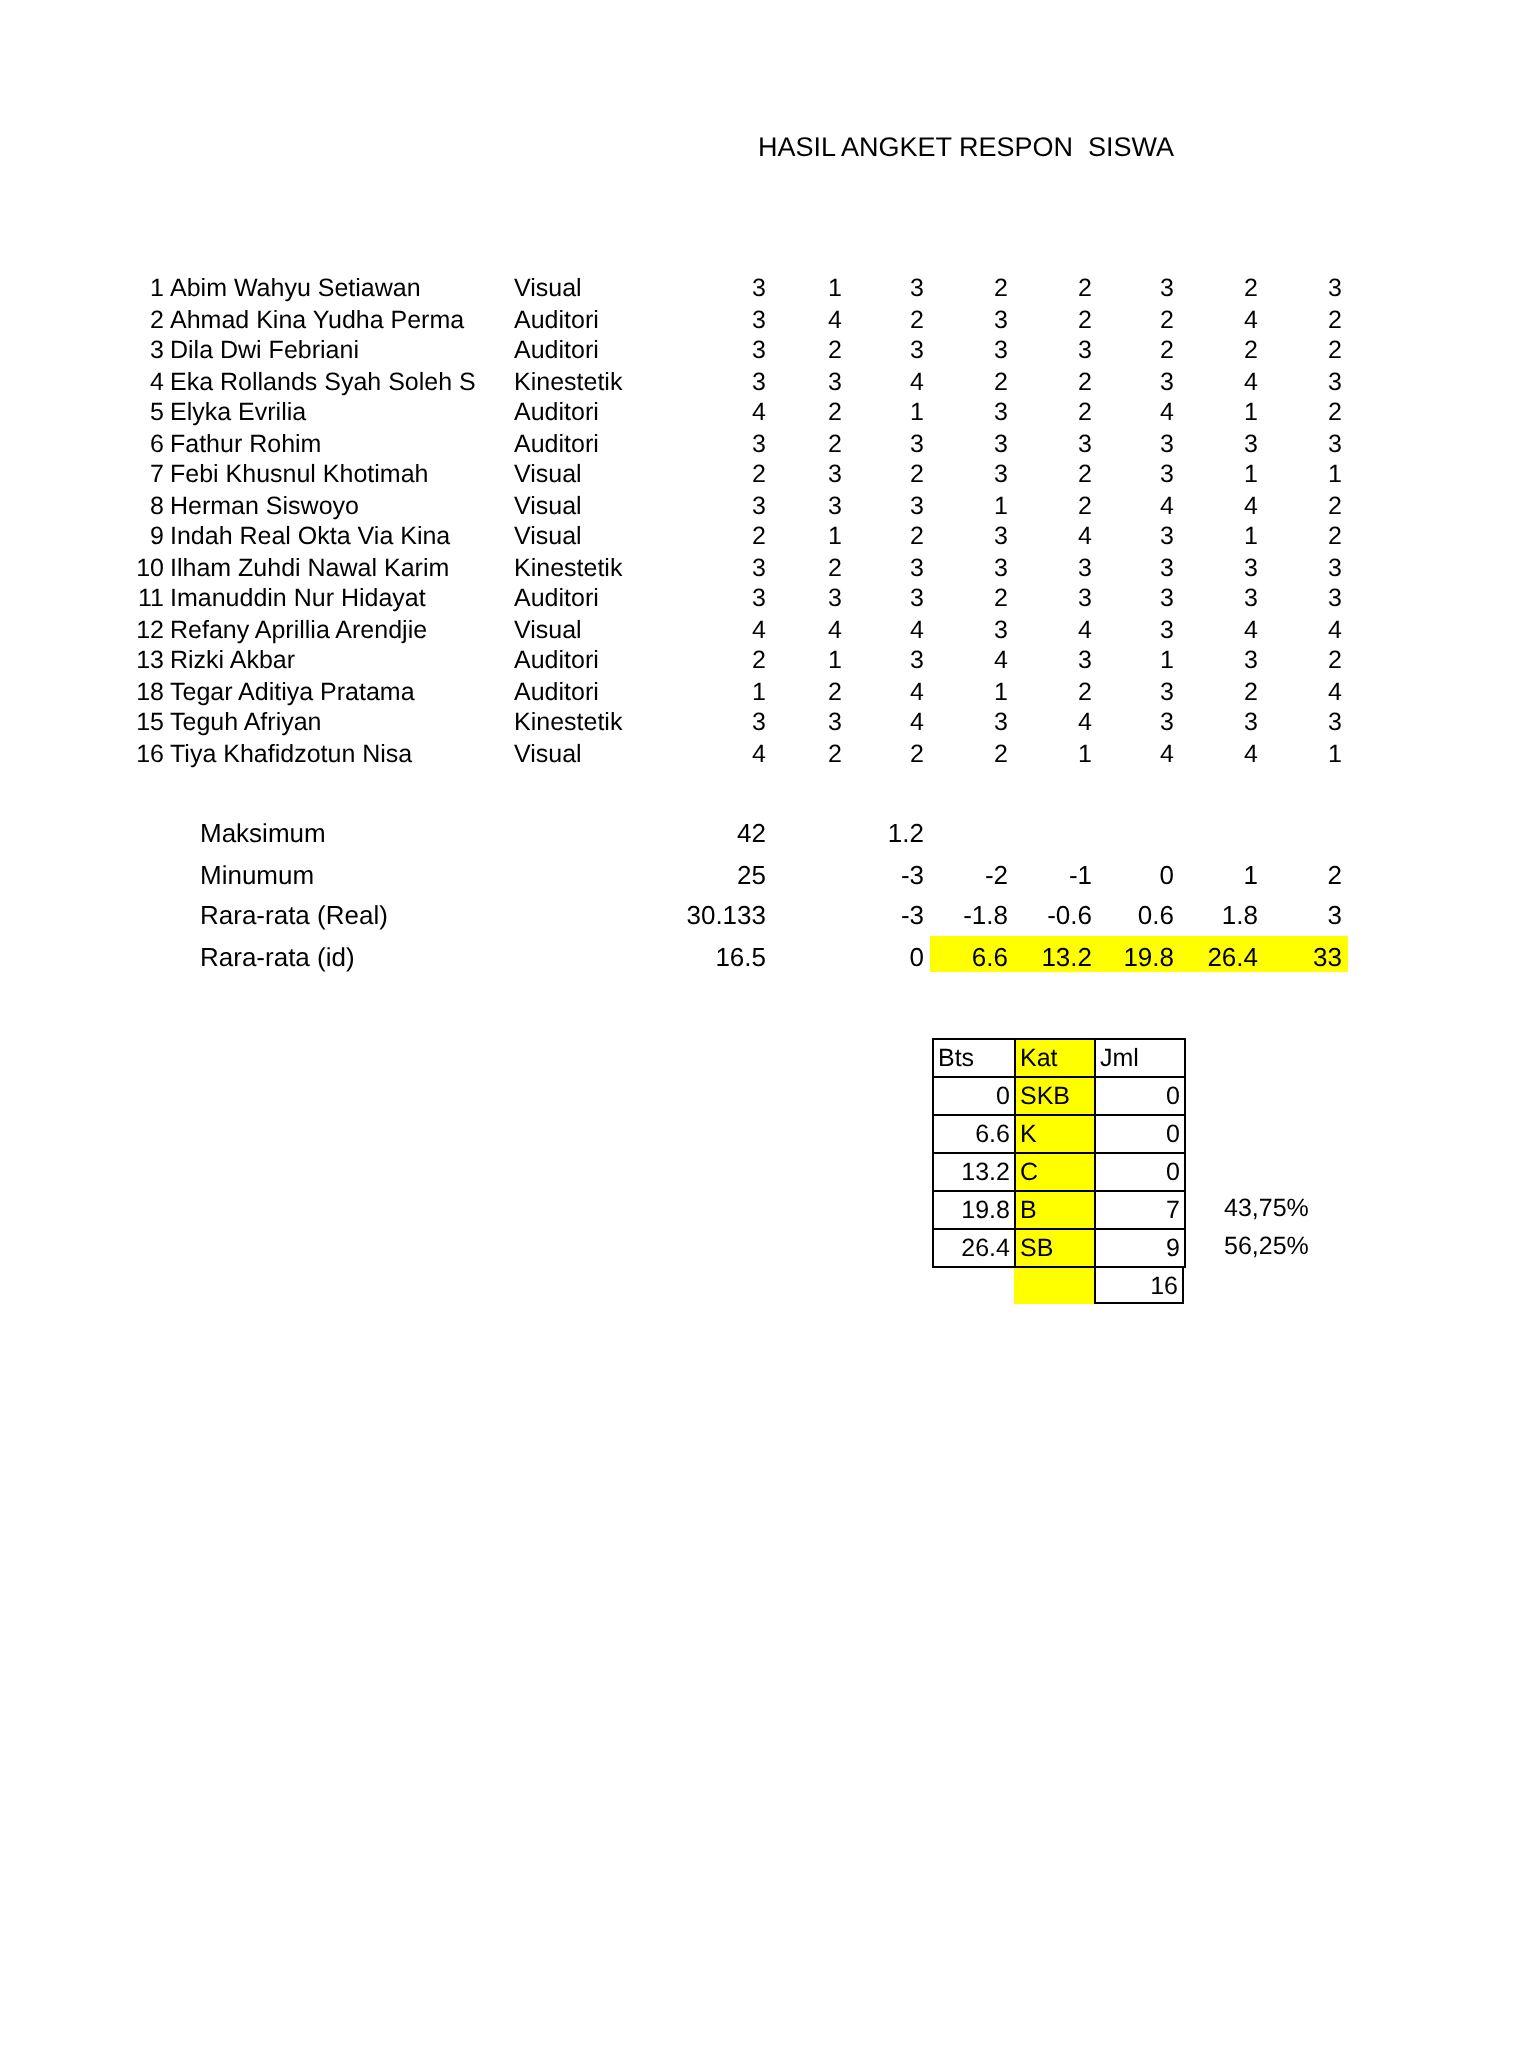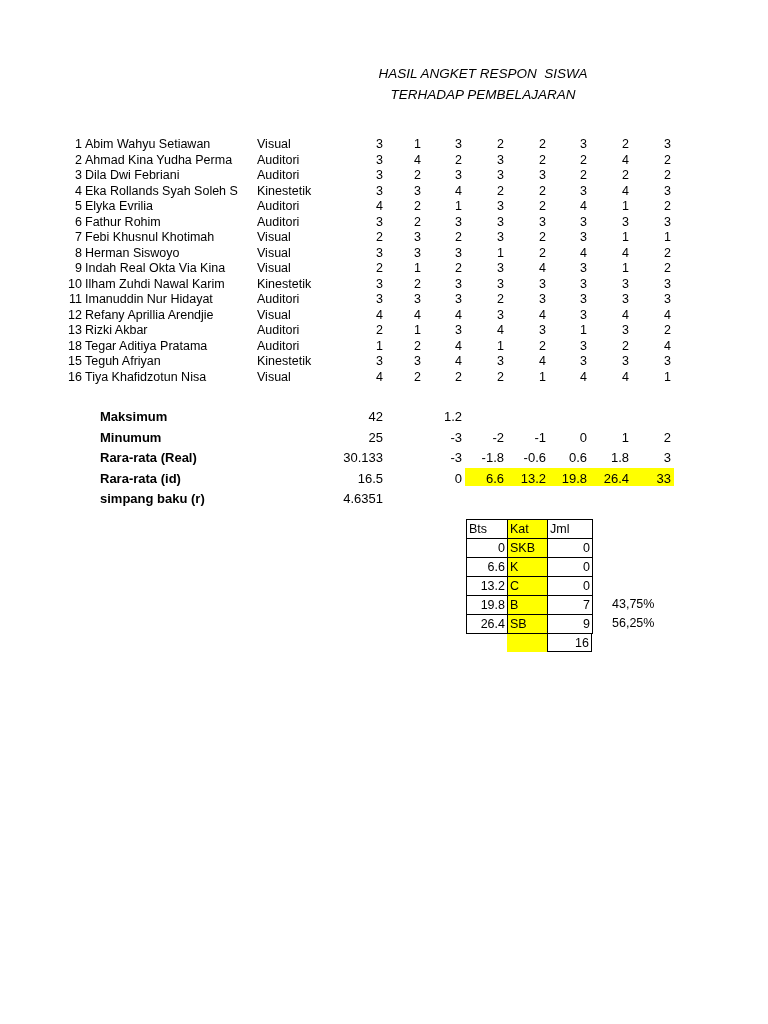--- a/index.html
+++ b/index.html
@@ -1,53 +1,52 @@
 <!DOCTYPE html>
 <html><head>
 <meta charset="utf-8">
 <style>
   html,body { margin:0; padding:0; background:#fff; }
   .sheet {
     position:relative; width:768px; height:1024px; background:#ffffff;
     font-family:"Liberation Sans", sans-serif; color:#000; overflow:hidden;
   }
-  .t { position:absolute; white-space:pre;font-style:italic; }
+  .t { position:absolute; white-space:pre; }
   
   .title { left:333px; width:300px; text-align:center; font-size:13.5px; line-height:16px; }
   
   .hrow, .srow { position:absolute; left:0; width:768px; height:15.5px; line-height:15px; font-size:12.5px; }
   .hrow span, .srow span { position:absolute; top:0; white-space:pre; line-height:15px; }
   .cno    { left:40px;  width:42px;  text-align:right; }
   .cname  { left:85px;  width:172px; overflow:hidden; }
   .cstyle { left:257px; width:81px;  overflow:hidden; }
   .cell   { position:absolute; width:50px; text-align:right; white-space:pre; }
   .a0{left:333px}.a2{left:412px}.a3{left:454px}
   .a4{left:496px}.a5{left:537px}.a6{left:579px}.a7{left:621px}
   
   .sumrow { position:absolute; left:0; width:768px; height:20px; line-height:15px; font-size:13px; }
   .sumrow span { top:0; }
-  .slabel { position:absolute; left:100px; white-space:pre;font-weight:bold; }
+  .slabel { position:absolute; left:100px; white-space:pre; }
   .band { position:absolute; }
   
   table.cat { position:absolute; left:466px; top:519px; border-collapse:collapse; table-layout:fixed; font-size:12.5px; }
   table.cat td { border:1px solid #000; height:18px; line-height:18px; padding:0 2px; overflow:hidden; white-space:pre; }
   table.cat td.r { text-align:right; }
   table.cat td.l { text-align:left; }
   .katx { position:absolute; left:507px; top:634px; width:40px; height:18px; }
   .totcell { position:absolute; left:547px; top:633px; width:45px; height:19px; box-sizing:border-box;
              border:1px solid #000; text-align:right; line-height:18px; font-size:12.5px; padding-right:2px; }
   .pct { position:absolute; left:612px; font-size:12.5px; line-height:19px; white-space:pre; }
 </style>
 </head>
 <body>
 
 <div class="sheet">
 
   <div class="t title" style="top:66px">HASIL ANGKET RESPON  SISWA</div>
-  <div class="t title" style="top:87px">TERHADAP PEMBELAJARAN</div>
 
 
   <div id="sbody" style="position:absolute;left:0;top:0;width:768px;height:0">
       <div class="srow" style="top: 137px;">
         <span class="cno">1</span>
         <span class="cname">Abim Wahyu Setiawan</span>
         <span class="cstyle">Visual</span>
         <span style="left: 333px; width: 50px; text-align: right;">3</span>
         <span style="left: 371px; width: 50px; text-align: right;">1</span>
         <span style="left: 412px; width: 50px; text-align: right;">3</span>
@@ -284,24 +283,20 @@
   <div class="sumrow" style="top:470.5px">
     <span class="slabel">Rara-rata (id)</span>
     <span class="cell a0">16.5</span>
     <span class="cell a2">0</span>
     <span class="cell a3">6.6</span>
     <span class="cell a4">13.2</span>
     <span class="cell a5">19.8</span>
     <span class="cell a6">26.4</span>
     <span class="cell a7">33</span>
   </div>
-  <div class="sumrow" style="top:491px">
-    <span class="slabel">simpang baku (r)</span>
-    <span class="cell a0">4.6351</span>
-  </div>
 
   <table class="cat">
     <colgroup>
         <col style="width:41px">
         <col style="width:40px">
         <col style="width:45px">
       </colgroup>
     <tbody>
         <tr>
       <td class="l">Bts</td>

